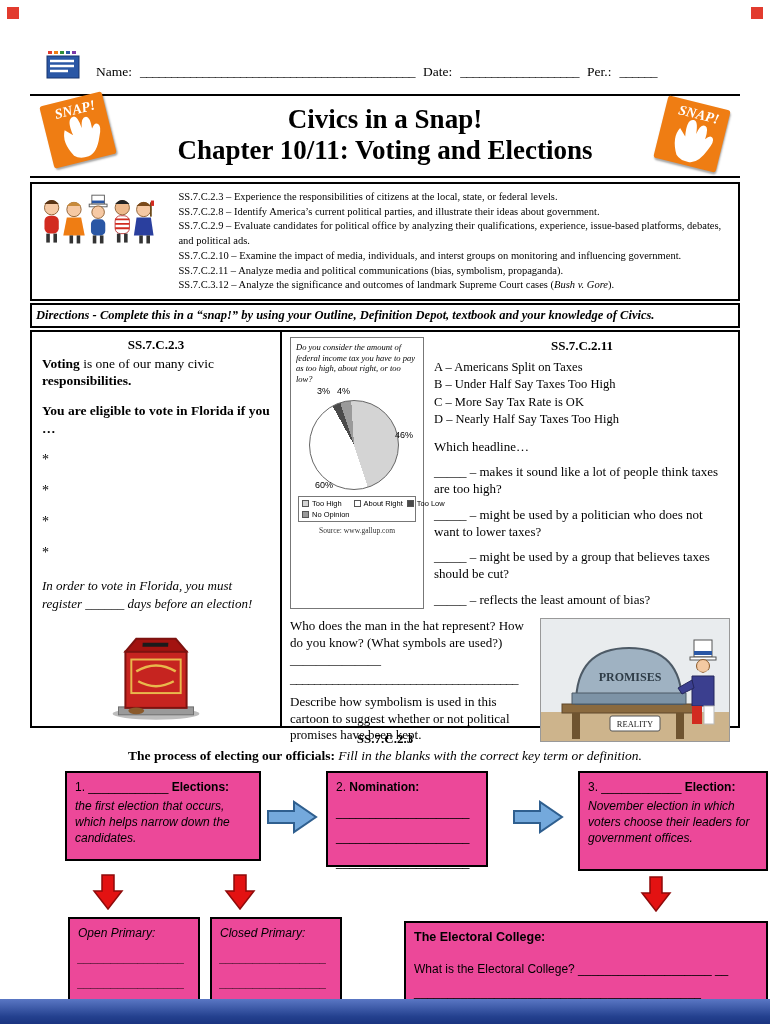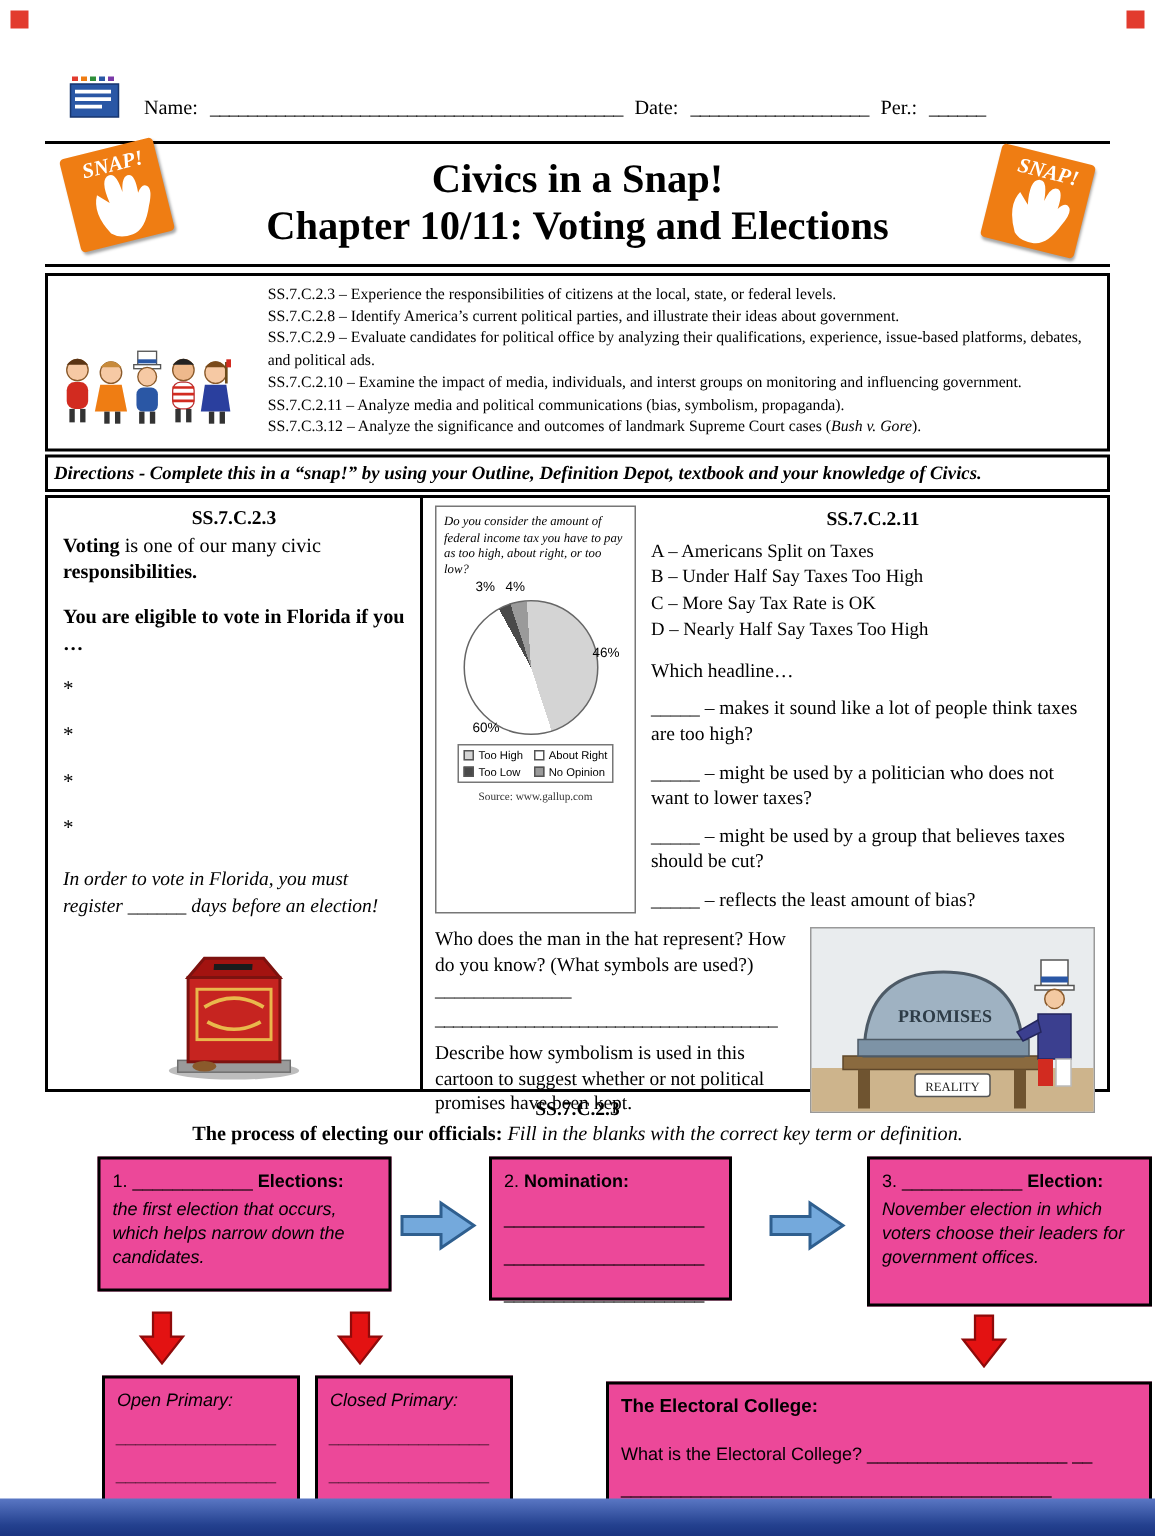--- a/index.html
+++ b/index.html
@@ -16,21 +16,21 @@
 
   
   .titlebox{margin:14px 30px 0;border-top:2px solid #000;border-bottom:2px solid #000;
             padding:8px 0 10px;text-align:center;position:relative}
   .titlebox .t1,.titlebox .t2{font-weight:bold;font-size:27px;line-height:1.15}
   .stamp{position:absolute;width:64px;height:64px;background:#ef7d13;border-radius:3px;box-shadow:1px 2px 2px rgba(0,0,0,.35)}
   .stamp-left{left:16px;top:2px;transform:rotate(-14deg)}
   .stamp-right{right:16px;top:6px;transform:rotate(14deg)}
 
   
-  .standards{margin:4px 30px 0;border:2px solid #000;display:flex;align-items:flex-end;gap:24px;padding:6px 8px}
+  .standards{margin:4px 30px 0;border:2px solid #000;display:flex;align-items:flex-start;gap:24px;padding:6px 8px}
   .std-text{font-size:10.5px;line-height:1.4}
   .std-text .case{font-style:italic}
 
   
   .directions{margin:2px 30px 0;border:2px solid #000;text-align:left;
               font-weight:bold;font-style:italic;font-size:12.5px;padding:3px 4px}
 
   
   .mainbox{margin:2px 30px 0;border:2px solid #000;display:flex;height:398px}
   .leftcol{width:250px;border-right:2px solid #000;padding:5px 10px;display:flex;flex-direction:column}
@@ -48,22 +48,22 @@
   .piewrap{position:relative;width:112px;height:108px;margin:2px auto 0}
   .pie{position:absolute;left:8px;top:14px;width:90px;height:90px;border-radius:50%;border:1px solid #666;
        background:conic-gradient(from -18deg,
          #9a9a9a 0deg 14.4deg,
          #d4d4d4 14.4deg 180deg,
          #ffffff 180deg 349.2deg,
          #4a4a4a 349.2deg 360deg)}
   .pct{position:absolute;font-size:9px;font-family:"Liberation Sans",sans-serif}
   .pct-3{left:16px;top:0}.pct-4{left:36px;top:0}
   .pct-46{right:0;top:44px}.pct-47{left:14px;bottom:4px}
-  .legend{border:1px solid #777;margin:2px auto 0;width:104px;padding:2px 3px;
-          display:grid;grid-template-columns:1fr 1fr;gap:2px 4px;font-size:7.5px;font-family:"Liberation Sans",sans-serif}
+  .legend{border:1px solid #777;margin:2px auto 0;width:118px;padding:2px 3px;
+          display:grid;grid-template-columns:1fr 1fr 1fr;gap:2px 4px;font-size:7.5px;font-family:"Liberation Sans",sans-serif}
   .legit{display:flex;align-items:center;gap:3px;white-space:nowrap}
   .sw{width:7px;height:7px;border:1px solid #555;flex:0 0 auto}
   .sw-toohigh{background:#d4d4d4}.sw-about{background:#fff}.sw-toolow{background:#4a4a4a}.sw-noop{background:#9a9a9a}
   .src{font-size:7.5px;text-align:center;margin-top:4px;color:#333}
 
   .headlines{flex:1;font-size:12.5px;padding-top:1px}
   .headlines .hl{line-height:1.4}
   .which{font-size:13px;margin-top:10px}
   .qq{font-size:13px;margin-top:9px;line-height:1.3}
 

